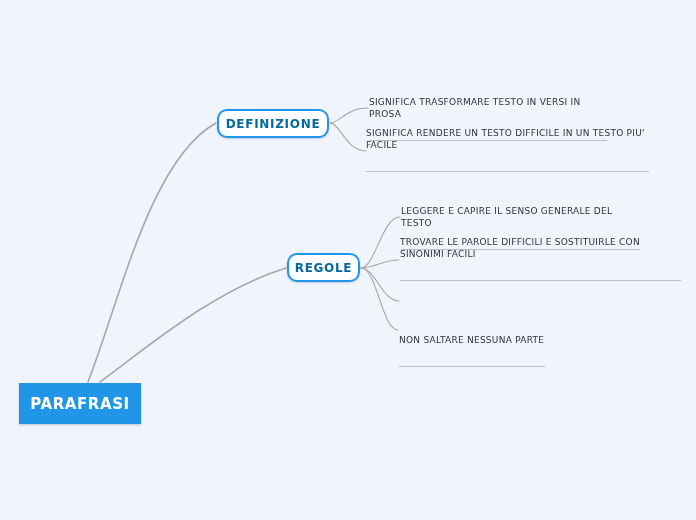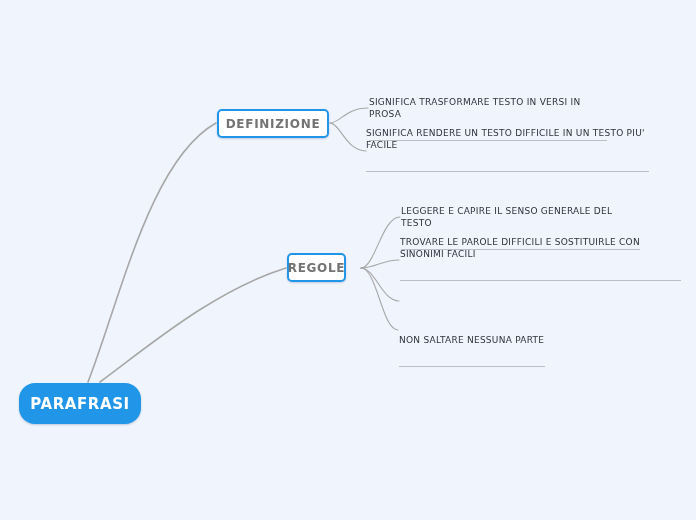--- a/index.html
+++ b/index.html
@@ -36,50 +36,50 @@
     justify-content: center;
     white-space: nowrap;
   }
 
   .node-root {
     left: 19px;
     top: 383px;
     width: 122px;
     height: 41px;
     background: #2196e8;
-    border-radius: 16px;
+    border-radius: 0;
     color: #ffffff;
     font-size: 15px;
     font-weight: bold;
     letter-spacing: 0.6px;
     box-shadow: 0 1px 2px rgba(40,70,120,0.25);
   }
 
   .node-branch {
     background: #ffffff;
     border: 2px solid #2196e8;
-    border-radius: 5px;
-    color: #737373;
+    border-radius: 10px;
+    color: #0369a1;
     font-size: 12px;
     font-weight: bold;
     letter-spacing: 0.7px;
     box-shadow: 0 1px 2px rgba(40,70,120,0.22);
   }
 
   .node-definizione {
     left: 217px;
     top: 109px;
     width: 112px;
     height: 29px;
   }
 
   .node-regole {
     left: 287px;
     top: 253px;
-    width: 59px;
+    width: 73px;
     height: 29px;
   }
 
   
   .leaf {
     position: absolute;
     box-sizing: border-box;
     color: #2f3240;
     font-size: 9px;
     line-height: 12px;

